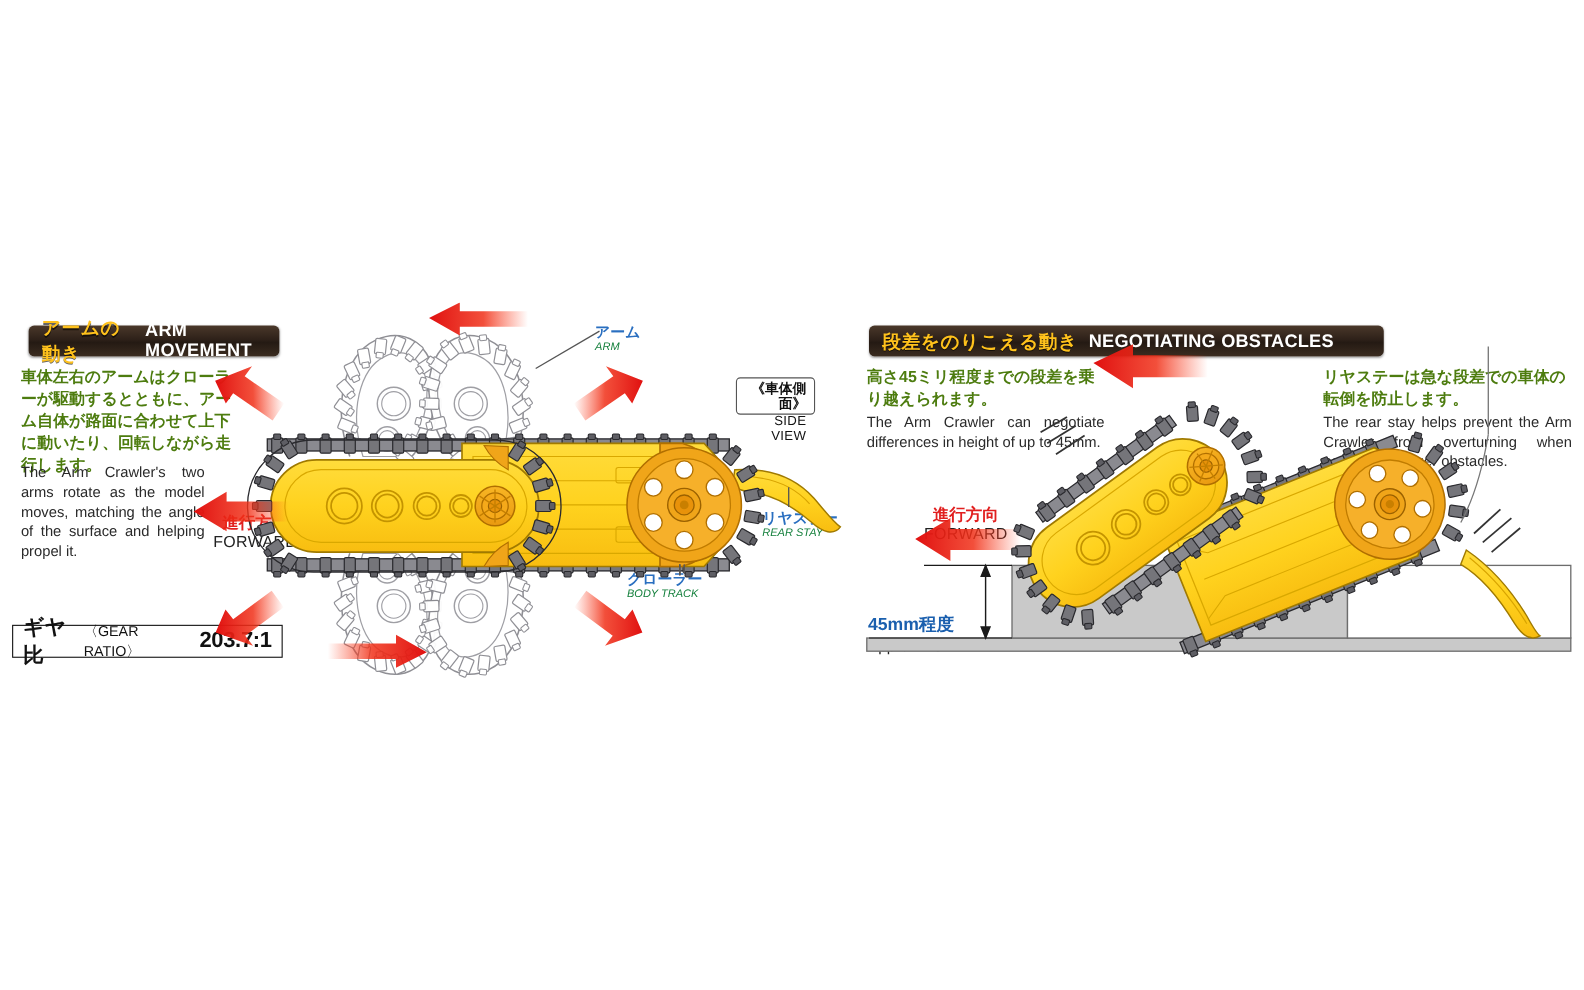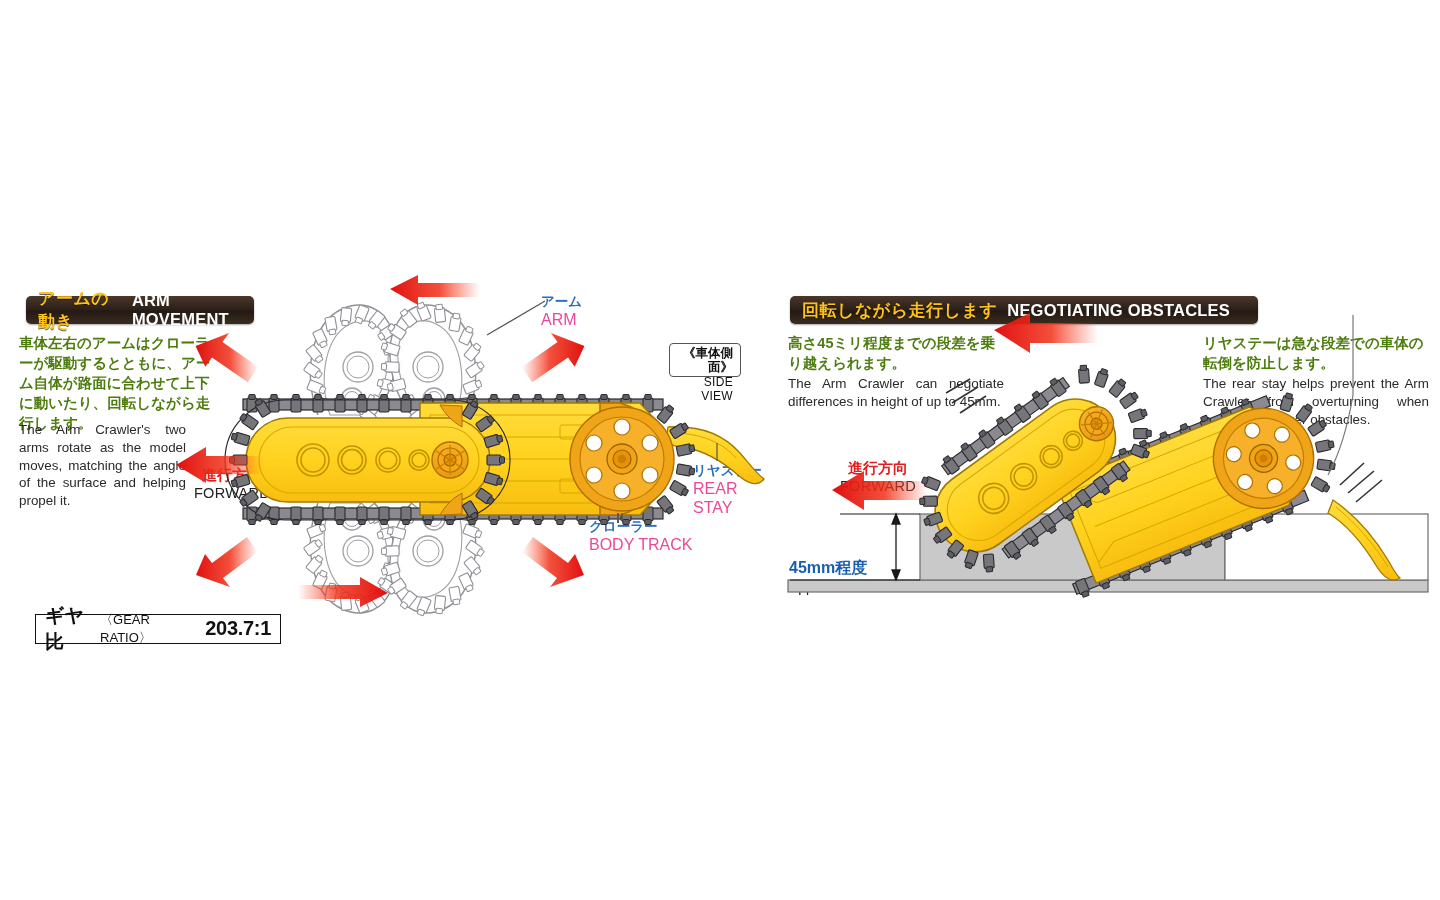--- a/index.html
+++ b/index.html
@@ -17,21 +17,21 @@
   }
   .titlebar .jp{color:#ffc21c;font-weight:bold;font-size:17px;letter-spacing:.5px;
       text-shadow:0 1px 0 rgba(0,0,0,.6);}
   .titlebar .en{color:#ffffff;font-weight:bold;font-size:16.5px;margin-left:10px;letter-spacing:.2px;}
 
   
   .jp-body{color:#4d7c0f;font-weight:bold;font-size:14.5px;line-height:1.38;}
   .en-body{color:#2a2a2a;font-size:13.4px;line-height:1.33;text-align:justify;}
 
   .label-jp{color:#2a6fc0;font-weight:bold;font-size:13.5px;line-height:1.15;}
-  .label-en{color:#ec4899;font-size:16px;line-height:1.2;}
+  .label-en{color:#15803d;font-size:10px;line-height:1.2;font-style:italic;}
 
   .fwd-jp{color:#e11f1f;font-weight:bold;font-size:15px;}
   .fwd-en{color:#222;font-size:14.5px;letter-spacing:.3px;}
 
   .obst-jp{color:#e0171c;font-weight:bold;font-size:14.5px;}
   .obst-en{color:#222;font-size:13.5px;letter-spacing:.4px;}
 
   .mm-jp{color:#1a5fae;font-weight:bold;font-size:16px;}
   .mm-en{color:#222;font-size:14px;}
 
@@ -62,42 +62,42 @@
 
   <div class="jp-body" style="position:absolute;left:19px;top:333px;width:196px;">車体左右のアームはクローラーが駆動するとともに、アーム自体が路面に合わせて上下に動いたり、回転しながら走行します。</div>
 
   <div class="en-body" style="position:absolute;left:19px;top:421px;width:167px;">The Arm Crawler's two arms rotate as the model moves, matching the angle of the surface and helping propel it.</div>
 
   <div style="position:absolute;left:192px;top:466px;text-align:center;width:80px;">
     <div class="fwd-jp">進行方向</div>
     <div class="fwd-en">FORWARD</div>
   </div>
 
-  <div class="gearbox" style="left:35px;top:568px;width:246px;height:30px;margin-top:46px;">
+  <div class="gearbox" style="left:11px;top:568px;width:246px;height:30px;">
     <span class="g1">ギヤ比</span>
     <span class="g2">〈GEAR RATIO〉</span>
     <span class="g3">203.7:1</span>
   </div>
 
   <div class="sideview" style="left:669px;top:343px;width:72px;height:34px;">
     <div class="s1">《車体側面》</div>
     <div class="s2">SIDE VIEW</div>
   </div>
 
   <div style="position:absolute;left:541px;top:294px;">
     <div class="label-jp">アーム</div>
     <div class="label-en">ARM</div>
   </div>
 
   <div style="position:absolute;left:693px;top:463px;">
     <div class="label-jp">リヤステー</div>
     <div class="label-en">REAR STAY</div>
   </div>
 
-  <div style="position:absolute;left:589px;top:519px;">
+  <div style="position:absolute;left:570px;top:519px;">
     <div class="label-jp">クローラー</div>
     <div class="label-en">BODY TRACK</div>
   </div>
 
   <svg width="780" height="380" viewBox="0 0 780 380" style="position:absolute;left:0;top:275px;">
     <defs>
       <linearGradient id="redfadeL" x1="1" y1="0" x2="0" y2="0">
         <stop offset="0" stop-color="#ff4422" stop-opacity="0"></stop>
         <stop offset="0.45" stop-color="#f03018" stop-opacity="0.85"></stop>
         <stop offset="1" stop-color="#e01010" stop-opacity="1"></stop>
@@ -401,21 +401,21 @@
       <path d="M584,300 L550,312 L557,303 L522,277 L533,262 L568,288 L575,279 Z" fill="url(#redfadeR)"></path>
 
       <path d="M388,318 L360,332 L360,324 L298,324 L298,310 L360,310 L360,302 Z" fill="url(#redfadeR)"></path>
     </g>
   </svg>
 </div>
 
 <div class="panel" style="left:780px;top:0;width:660px;height:900px;">
 
   <div class="titlebar" style="left:10px;top:296px;width:468px;">
-    <span class="jp">回転しながら走行します</span>
+    <span class="jp">段差をのりこえる動き</span>
     <span class="en">NEGOTIATING OBSTACLES</span>
   </div>
 
   <div class="jp-body" style="position:absolute;left:8px;top:333px;width:218px;">高さ45ミリ程度までの段差を乗り越えられます。</div>
   <div class="en-body" style="position:absolute;left:8px;top:375px;width:216px;">The Arm Crawler can negotiate differences in height of up to 45mm.</div>
 
   <div class="jp-body" style="position:absolute;left:423px;top:333px;width:228px;">リヤステーは急な段差での車体の転倒を防止します。</div>
   <div class="en-body" style="position:absolute;left:423px;top:375px;width:226px;">The rear stay helps prevent the Arm Crawler from overturning when negotiating larger obstacles.</div>
 
   <div style="position:absolute;left:50px;top:459px;text-align:center;width:96px;">

